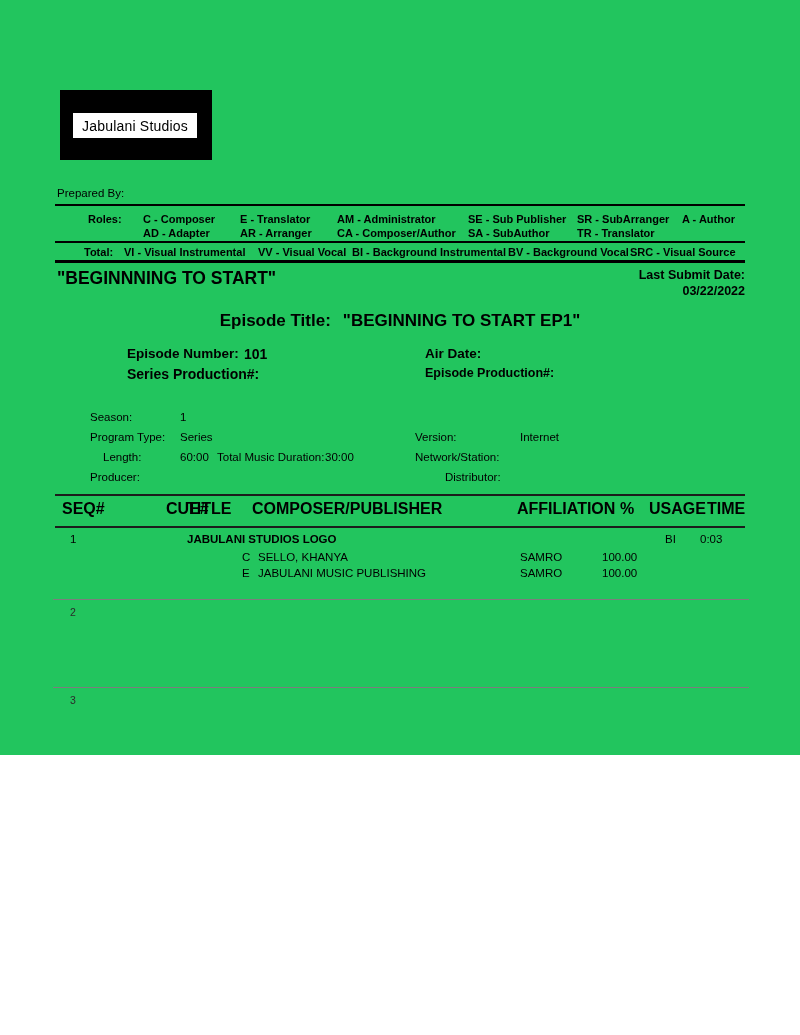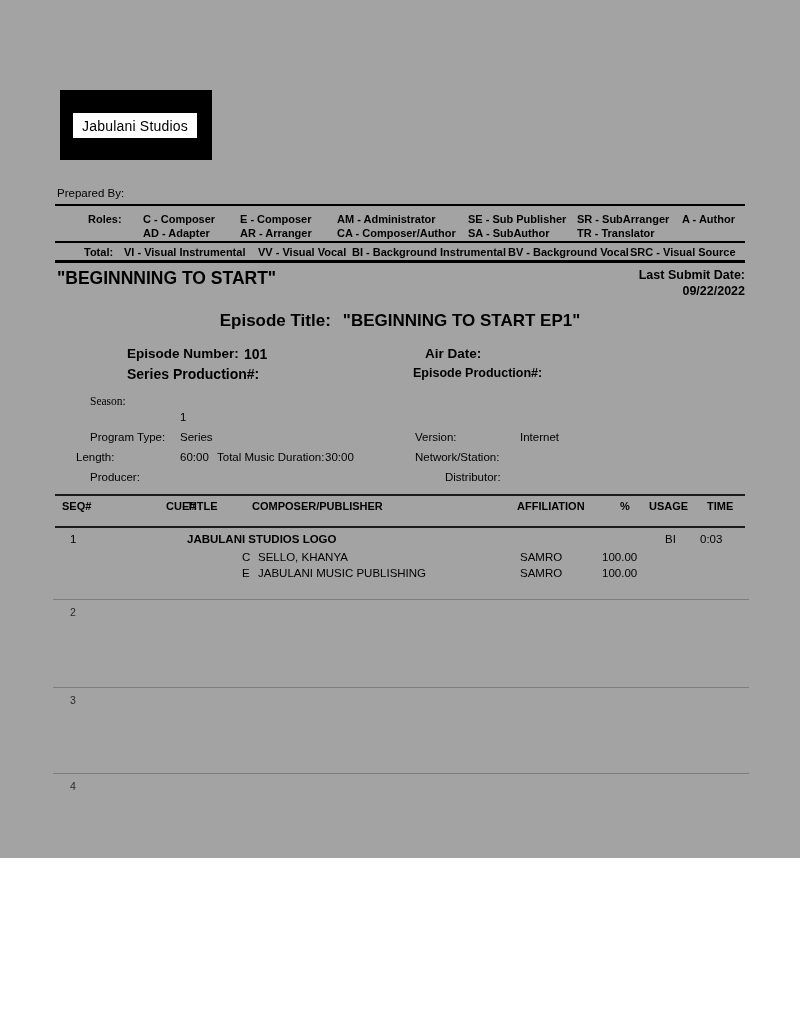--- a/index.html
+++ b/index.html
@@ -1,29 +1,29 @@
 <!DOCTYPE html>
 <html><head>
 <meta charset="utf-8">
 <style>
   * { margin:0; padding:0; box-sizing:border-box; }
   html,body { background:#ffffff; }
   body { font-family:"Liberation Sans", sans-serif; color:#000; }
-  .page { position:relative; width:800px; height:858px; background:#a3a3a3; overflow:hidden; }
+  .page { position:relative; width:800px; height:755px; background:#22c55e; overflow:hidden; }
   .abs { position:absolute; white-space:nowrap; }
   .b { font-weight:bold; }
   .rule { position:absolute; background:#000; }
   .rule-gray { position:absolute; background:#7d7d7d; }
   .fs11 { font-size:11px; }
   .fs115 { font-size:11.5px; }
   .logo-black { position:absolute; left:60px; top:90px; width:152px; height:70px; background:#000; }
   .logo-white { position:absolute; left:12px; top:22px; width:126px; height:27px; background:#fff;
                 border:1px solid #000; display:flex; align-items:center; justify-content:center;
                 font-size:14px; letter-spacing:0.2px; }
-  .hdr-cell { position:absolute; font-weight:bold; font-size:11px; }
+  .hdr-cell { position:absolute; font-weight:bold; font-size:16px; }
   .cell { position:absolute; font-size:11.5px; }
   .seq-num { position:absolute; font-size:10.5px; color:#2b2b2b; }
   .right-align { text-align:right; }
 </style>
 </head>
 <body>
 
 <div class="page">
 
   <div class="logo-black">
@@ -31,21 +31,21 @@
       <span>Jabulani Studios</span>
     </div>
   </div>
 
   <span class="abs fs115" style="left:57px; top:187px;">Prepared By:</span>
 
   <div class="rule" style="left:55px; top:204px; width:690px; height:2px;"></div>
 
   <span class="abs fs11 b" style="left:88px; top:213px;">Roles:</span>
   <span class="abs fs11 b" style="left:143px; top:213px;">C - Composer</span>
-  <span class="abs fs11 b" style="left:240px; top:213px;">E - Composer</span>
+  <span class="abs fs11 b" style="left:240px; top:213px;">E - Translator</span>
   <span class="abs fs11 b" style="left:337px; top:213px;">AM - Administrator</span>
   <span class="abs fs11 b" style="left:468px; top:213px;">SE - Sub Publisher</span>
   <span class="abs fs11 b" style="left:577px; top:213px;">SR - SubArranger</span>
   <span class="abs fs11 b" style="left:682px; top:213px;">A - Author</span>
   <span class="abs fs11 b" style="left:143px; top:227px;">AD - Adapter</span>
   <span class="abs fs11 b" style="left:240px; top:227px;">AR - Arranger</span>
   <span class="abs fs11 b" style="left:337px; top:227px;">CA - Composer/Author</span>
   <span class="abs fs11 b" style="left:468px; top:227px;">SA - SubAuthor</span>
   <span class="abs fs11 b" style="left:577px; top:227px;">TR - Translator</span>
 
@@ -56,46 +56,46 @@
   <span class="abs fs11 b" style="left:258px; top:246px;">VV - Visual Vocal</span>
   <span class="abs fs11 b" style="left:352px; top:246px;">BI - Background Instrumental</span>
   <span class="abs fs11 b" style="left:508px; top:246px;">BV - Background Vocal</span>
   <span class="abs fs11 b" style="left:630px; top:246px;">SRC - Visual Source</span>
 
   <div class="rule" style="left:55px; top:260px; width:690px; height:3px;"></div>
 
   <span class="abs b" style="left:57px; top:268px; font-size:17.5px;">"BEGINNNING TO START"</span>
   <div class="abs b right-align" style="right:55px; top:268px; font-size:12.5px; line-height:15.5px;">
     <div>Last Submit Date:</div>
-    <div>09/22/2022</div>
+    <div>03/22/2022</div>
   </div>
 
   <div class="abs b" style="left:55px; top:311px; width:690px; text-align:center; font-size:17px;">
     <span>Episode Title:</span><span style="display:inline-block; width:12px;"></span><span>"BEGINNING TO START EP1"</span>
   </div>
 
   <span class="abs b" style="left:127px; top:346px; font-size:13.5px;">Episode Number:</span>
   <span class="abs b" style="left:244px; top:346px; font-size:14px;">101</span>
   <span class="abs b" style="left:425px; top:346px; font-size:13.5px;">Air Date:</span>
   <span class="abs b" style="left:495px; top:346px; font-size:13.5px;"></span>
 
   <span class="abs b" style="left:127px; top:366px; font-size:14px;">Series Production#:</span>
   <span class="abs b" style="left:250px; top:366px; font-size:12.5px;"></span>
-  <span class="abs b" style="left:413px; top:366px; font-size:12.5px;">Episode Production#:</span>
+  <span class="abs b" style="left:425px; top:366px; font-size:12.5px;">Episode Production#:</span>
   <span class="abs b" style="left:560px; top:366px; font-size:12.5px;"></span>
 
-  <span class="abs fs115" style="left:90px; top:395px;font-family:Liberation Serif, serif;">Season:</span>
+  <span class="abs fs115" style="left:90px; top:411px;">Season:</span>
   <span class="abs fs115" style="left:180px; top:411px;">1</span>
 
   <span class="abs fs115" style="left:90px; top:431px;">Program Type:</span>
   <span class="abs fs115" style="left:180px; top:431px;">Series</span>
   <span class="abs fs115" style="left:415px; top:431px;">Version:</span>
   <span class="abs fs115" style="left:520px; top:431px;">Internet</span>
 
-  <span class="abs fs115" style="left:76px; top:451px;">Length:</span>
+  <span class="abs fs115" style="left:103px; top:451px;">Length:</span>
   <span class="abs fs115" style="left:180px; top:451px;">60:00</span>
   <span class="abs fs115" style="left:217px; top:451px;">Total Music Duration:</span>
   <span class="abs fs115" style="left:325px; top:451px;">30:00</span>
   <span class="abs fs115" style="left:415px; top:451px;">Network/Station:</span>
   <span class="abs fs115" style="left:510px; top:451px;"></span>
 
   <span class="abs fs115" style="left:90px; top:471px;">Producer:</span>
   <span class="abs fs115" style="left:180px; top:471px;"></span>
   <span class="abs fs115" style="left:415px; top:471px;margin-left:30px;">Distributor:</span>
   <span class="abs fs115" style="left:490px; top:471px;"></span>

